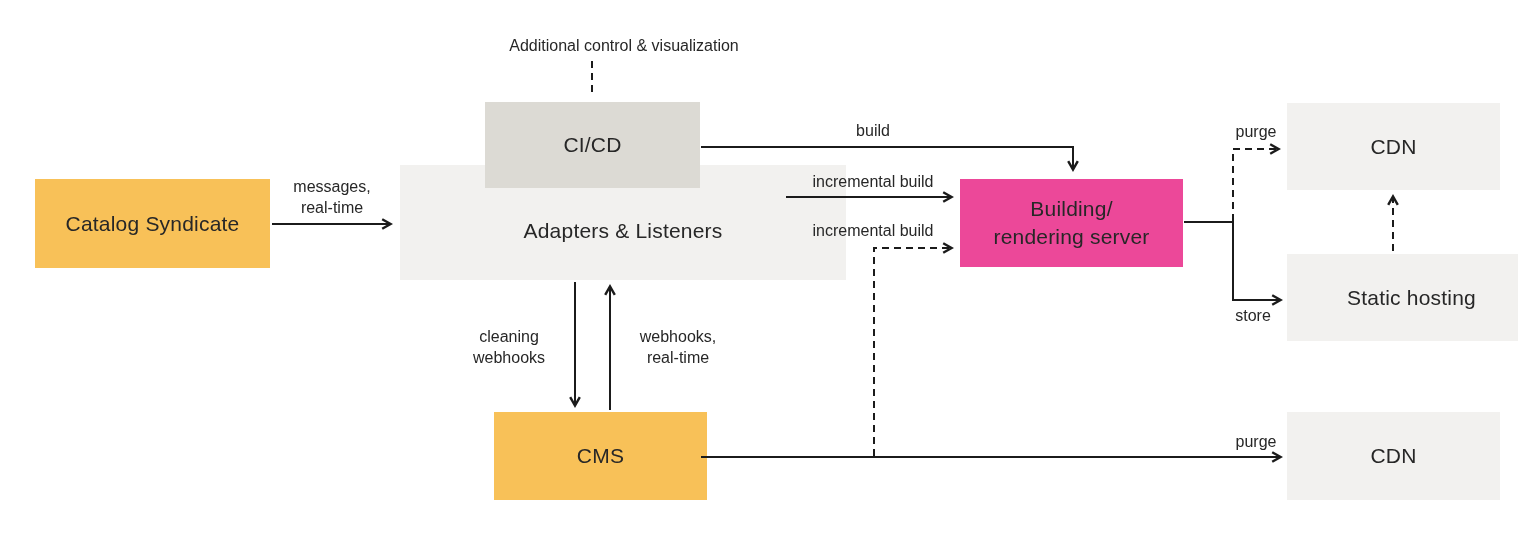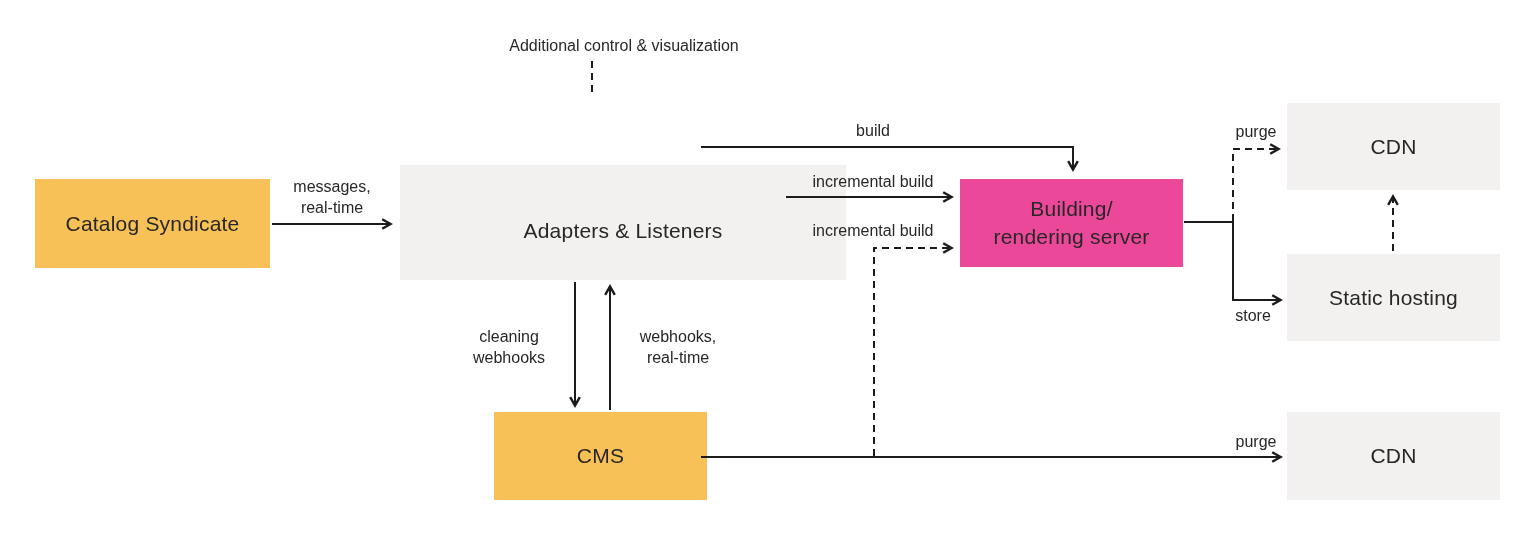--- a/index.html
+++ b/index.html
@@ -47,29 +47,30 @@
 </style>
 </head>
 <body>
 
 <div class="canvas" style="background-color: rgb(255, 255, 255); color: rgb(39, 39, 39);">
 
   <div class="node" style="left: 35px; top: 179px; width: 235px; height: 89px; background-color: rgb(248, 193, 88);">Catalog Syndicate</div>
 
   <div class="node" style="left: 400px; top: 165px; width: 446px; height: 115px; padding-top: 17px; box-sizing: border-box; background-color: rgb(242, 241, 239);">Adapters &amp; Listeners</div>
 
+  <div class="node overlap" style="left: 485px; top: 102px; width: 215px; height: 86px; background-color: rgb(220, 218, 212);">CI/CD</div>
 
   <div class="node" style="left: 960px; top: 179px; width: 223px; height: 88px; background-color: #ec4899;">Building/
 rendering server</div>
 
   <div class="node" style="left: 487px; top: 412px; width: 213px; height: 88px; background-color: rgb(248, 193, 88); margin-left: 7px;">CMS</div>
 
   <div class="node" style="left: 1287px; top: 103px; width: 213px; height: 87px; background-color: rgb(242, 241, 239);">CDN</div>
 
-  <div class="node" style="left: 1287px; top: 254px; width: 213px; height: 87px; background-color: rgb(242, 241, 239);">Static hosting</div>
+  <div class="node" style="left: 1287px; top: 254px; width: 213px; height: 87px; background-color: rgb(242, 241, 239); padding-left: 18px;">Static hosting</div>
 
   <div class="node" style="left: 1287px; top: 412px; width: 213px; height: 88px; background-color: rgb(242, 241, 239);">CDN</div>
 
   <div class="edge-label" style="left:624px; top:45px;">Additional control &amp; visualization</div>
 
   <div class="edge-label" style="left:332px; top:197px;">messages,
 real-time</div>
 
   <div class="edge-label" style="left:873px; top:130px;">build</div>
 

